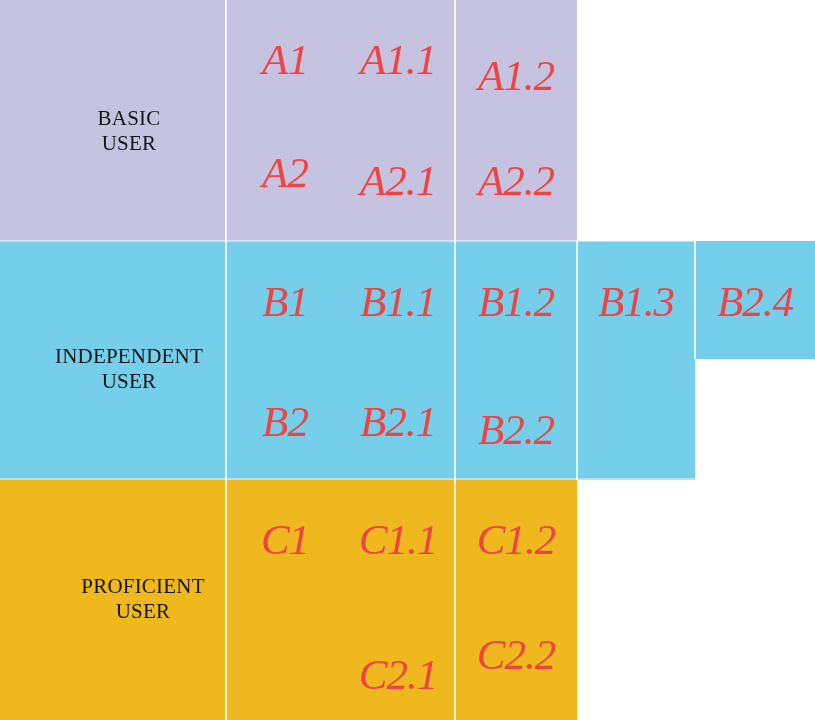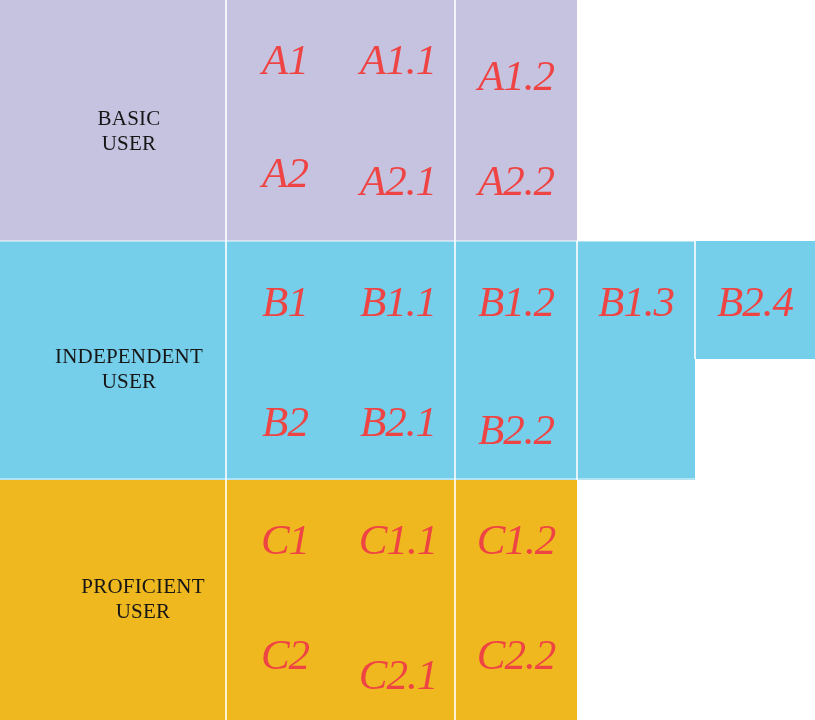--- a/index.html
+++ b/index.html
@@ -94,17 +94,16 @@
   <div class="cell" style="left:516px; top:301px;">B1.2</div>
   <div class="cell" style="left:636px; top:301px;">B1.3</div>
   <div class="cell" style="left:755px; top:301px;">B2.4</div>
   <div class="cell" style="left:285px; top:421px;">B2</div>
   <div class="cell" style="left:398px; top:421px;">B2.1</div>
   <div class="cell" style="left:516px; top:421px;margin-top:8px;">B2.2</div>
 
   <div class="cell" style="left:285px; top:539px;text-align:right;">C1</div>
   <div class="cell" style="left:398px; top:539px;">C1.1</div>
   <div class="cell" style="left:516px; top:539px;">C1.2</div>
-  <div class="cell" style="left:285px; top:654px;">C2</div>
   <div class="cell" style="left:398px; top:654px;margin-top:20px;">C2.1</div>
   <div class="cell" style="left:516px; top:654px;">C2.2</div>
 
 </div>
 
 </body></html>

